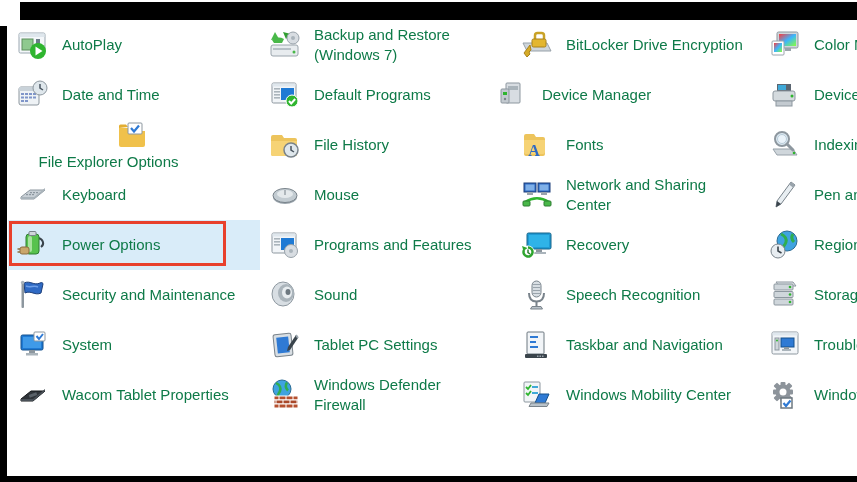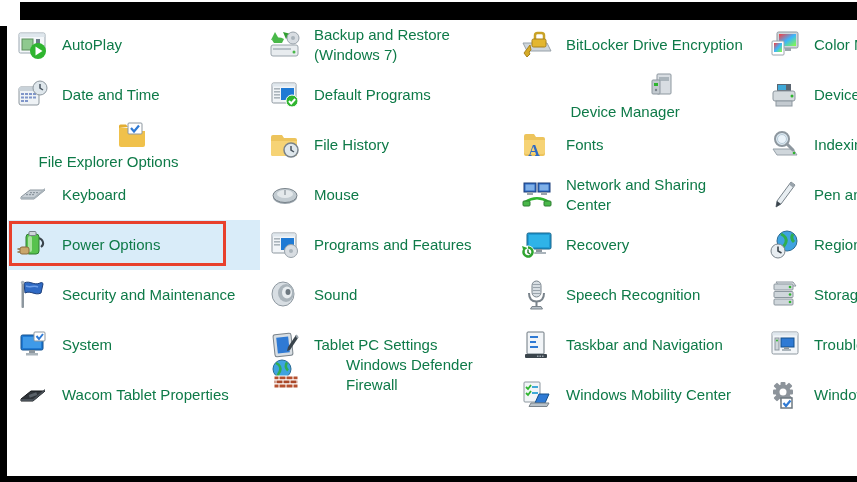--- a/index.html
+++ b/index.html
@@ -120,21 +120,21 @@
               <rect x="5" y="15" width="6" height="1.6"></rect>
               <rect x="5" y="18" width="6" height="1.6"></rect>
             </g>
             <rect x="12" y="9" width="13" height="12" fill="#1f7ad4"></rect>
             <circle cx="23" cy="22" r="6" fill="#2fb52f" stroke="#fff"></circle>
             <path d="M20 22l2.2 2.5 4-4.5" stroke="#fff" stroke-width="2" fill="none"></path>
           </svg>
         </span>
         <span class="label">Default Programs</span>
       </div>
-      <div class="item" style="left: 540px; top: 70px; flex-direction: column;">
+      <div class="item" style="left: 488px; top: 70px;">
         <span class="icon">
           <svg viewBox="0 0 32 32">
             <rect x="9" y="4" width="14" height="20" rx="1" fill="#d8dde2" stroke="#8d979f"></rect>
             <rect x="11" y="7" width="10" height="4" fill="#aab4bb"></rect>
             <rect x="4" y="10" width="8" height="14" rx="1" fill="#c3cad0" stroke="#8d979f"></rect>
             <rect x="6" y="13" width="4" height="3" fill="#2fb52f"></rect>
             <circle cx="8" cy="20" r="1.2" fill="#79838b"></circle>
           </svg>
         </span>
         <span class="label">Device Manager</span>
@@ -419,21 +419,21 @@
       <div class="item" style="left: 8px; top: 370px;">
         <span class="icon">
           <svg viewBox="0 0 32 32">
             <path d="M4 20l10-8h14l-12 10H4z" fill="#2e3338" stroke="#15181b"></path>
             <path d="M4 20h12l12-10v2L16 22H4z" fill="#4a5158"></path>
             <rect x="12" y="14.5" width="8" height="3" transform="rotate(-20 16 16)" fill="#5a6269"></rect>
           </svg>
         </span>
         <span class="label">Wacom Tablet Properties</span>
       </div>
-      <div class="item" style="left: 260px; top: 350px; gap: 32px;">
+      <div class="item" style="left: 260px; top: 370px;">
         <span class="icon">
           <svg viewBox="0 0 32 32">
             <circle cx="13" cy="10" r="9" fill="#3fa3e0" stroke="#2a6b94"></circle>
             <path d="M7 4c4 2 5 5 4 8s-3 3-2 6" fill="none" stroke="#2fae4f" stroke-width="2.5"></path>
             <path d="M18 3.5c-2 3-1 6 1 8" stroke="#2fae4f" stroke-width="2.5" fill="none"></path>
             <g stroke="#fff" stroke-width="1">
               <rect x="5" y="17" width="24" height="4" fill="#b5502f"></rect>
               <rect x="5" y="21" width="24" height="4" fill="#a8482a"></rect>
               <rect x="5" y="25" width="24" height="4" fill="#b5502f"></rect>
               <path d="M10 17v4M17 17v4M24 17v4M7 21v4M14 21v4M21 21v4M28 21v4M10 25v4M17 25v4M24 25v4"></path>

